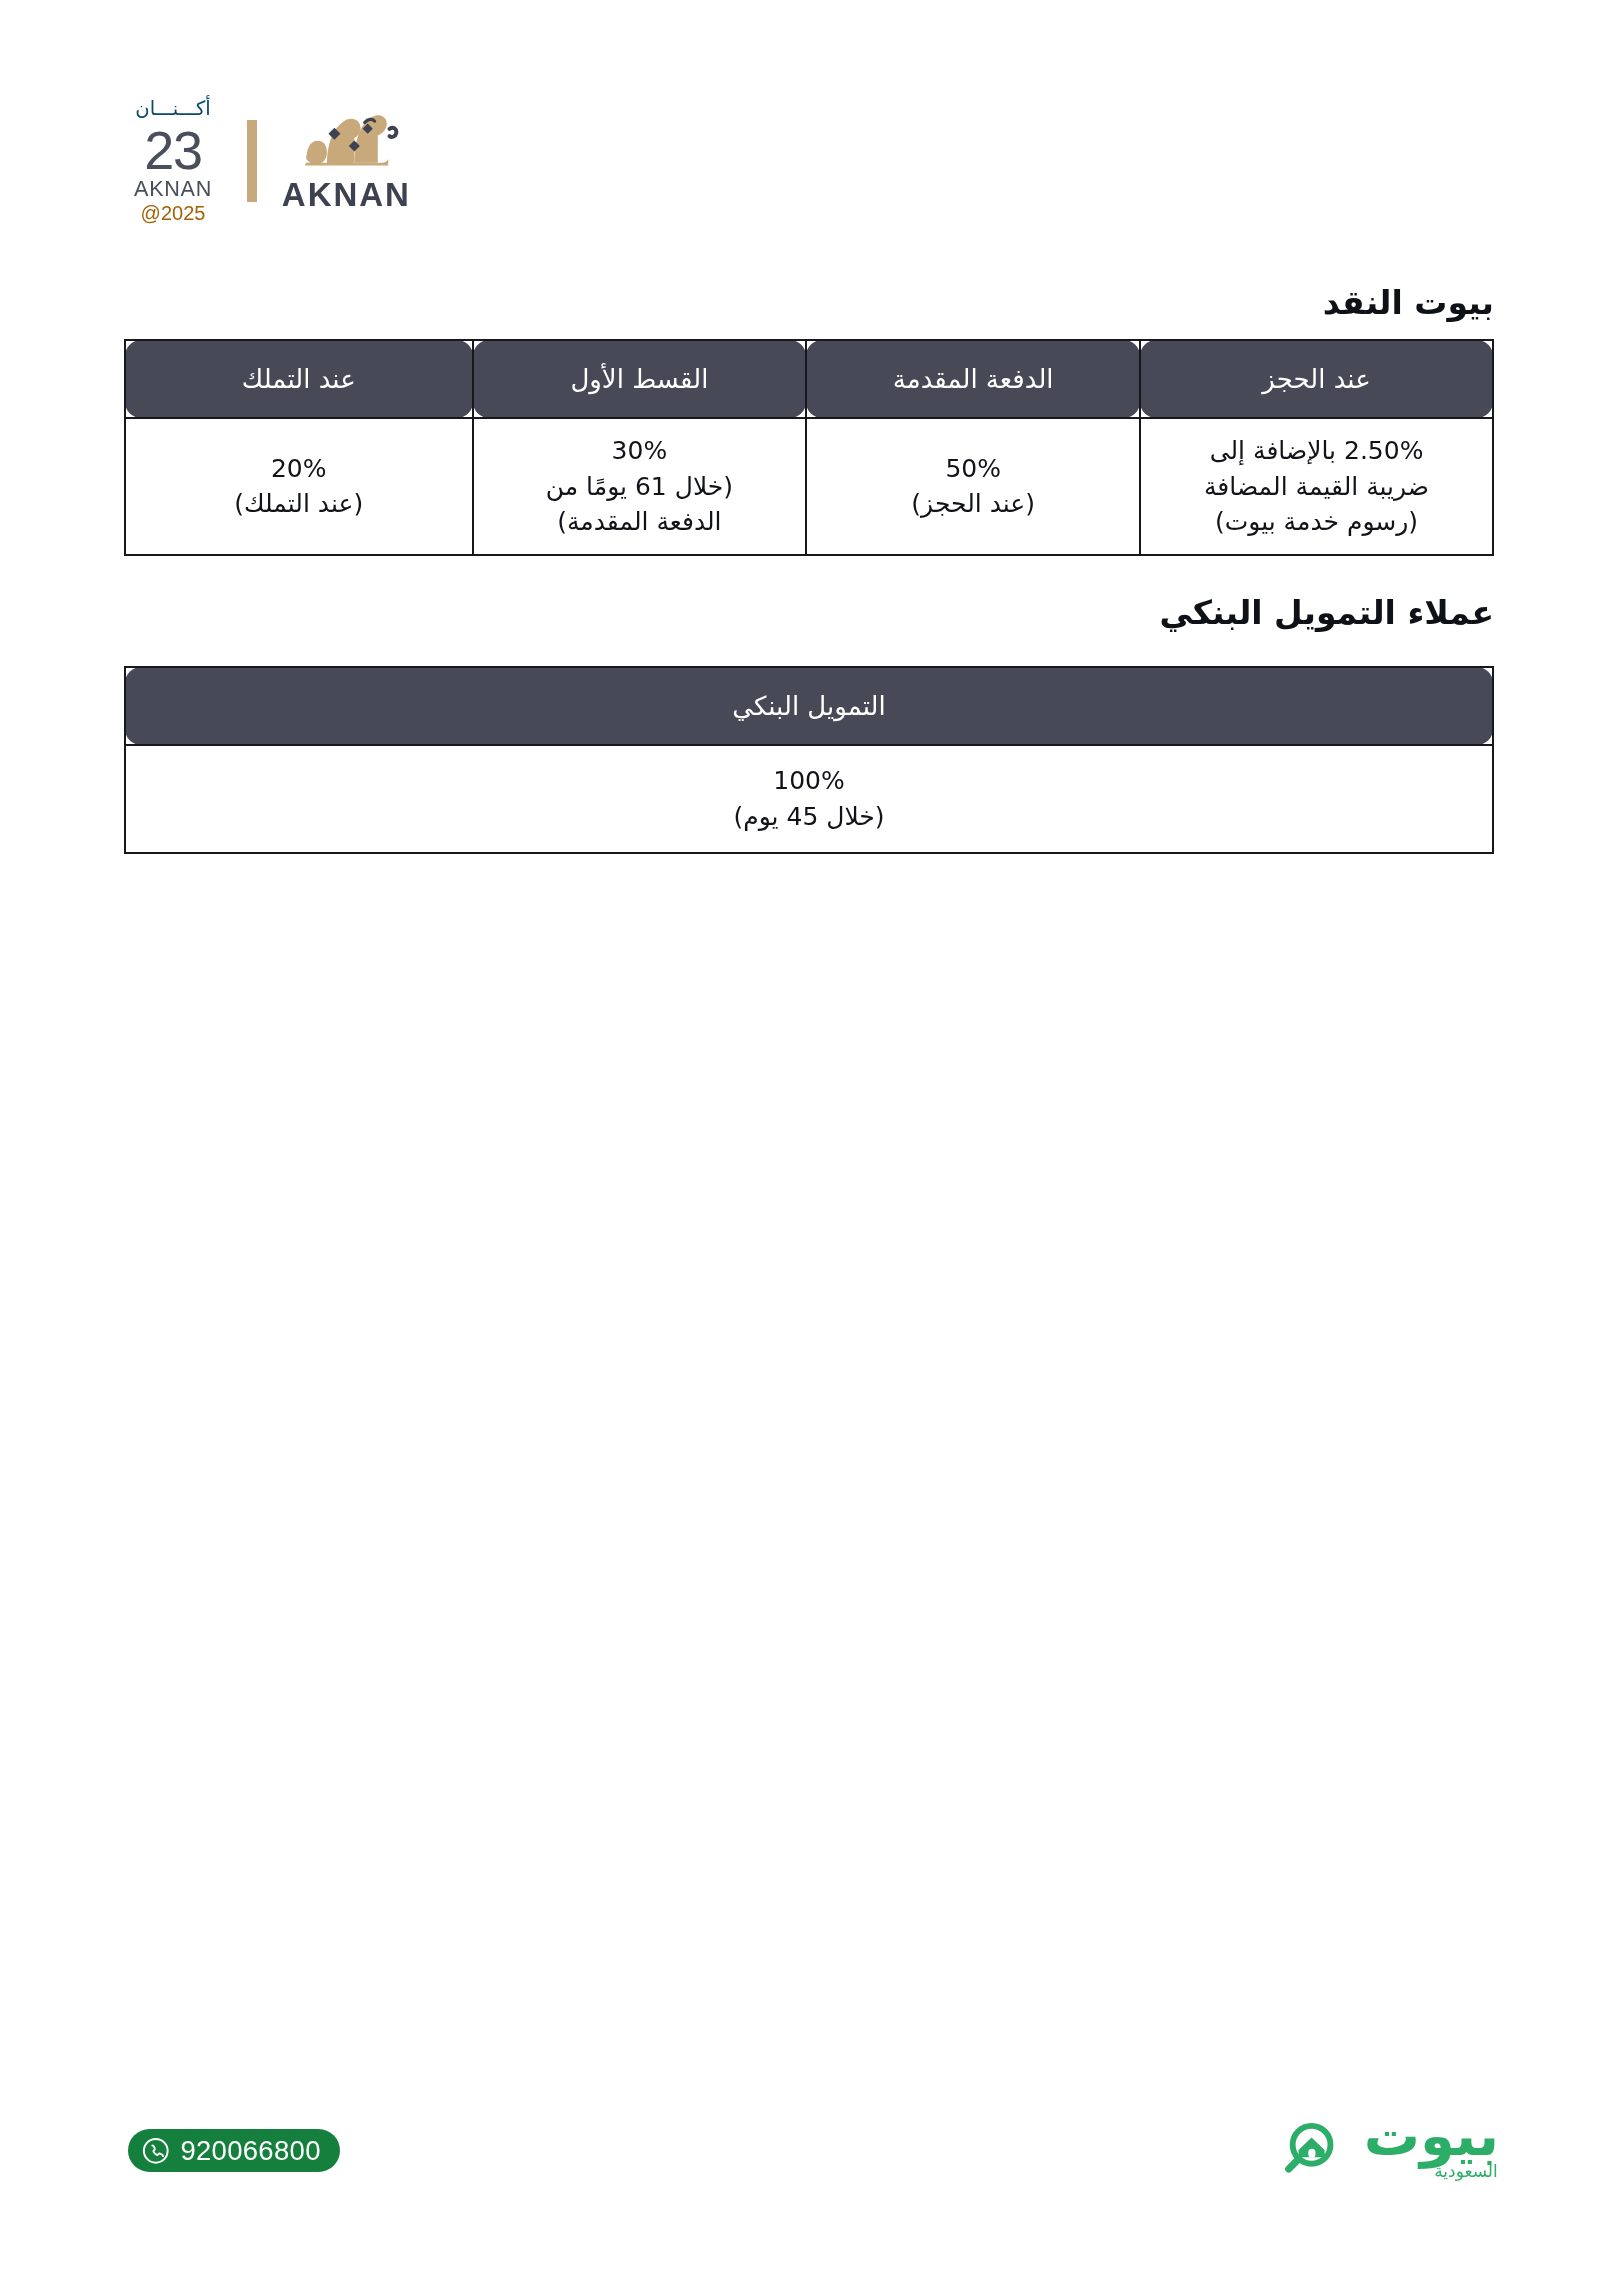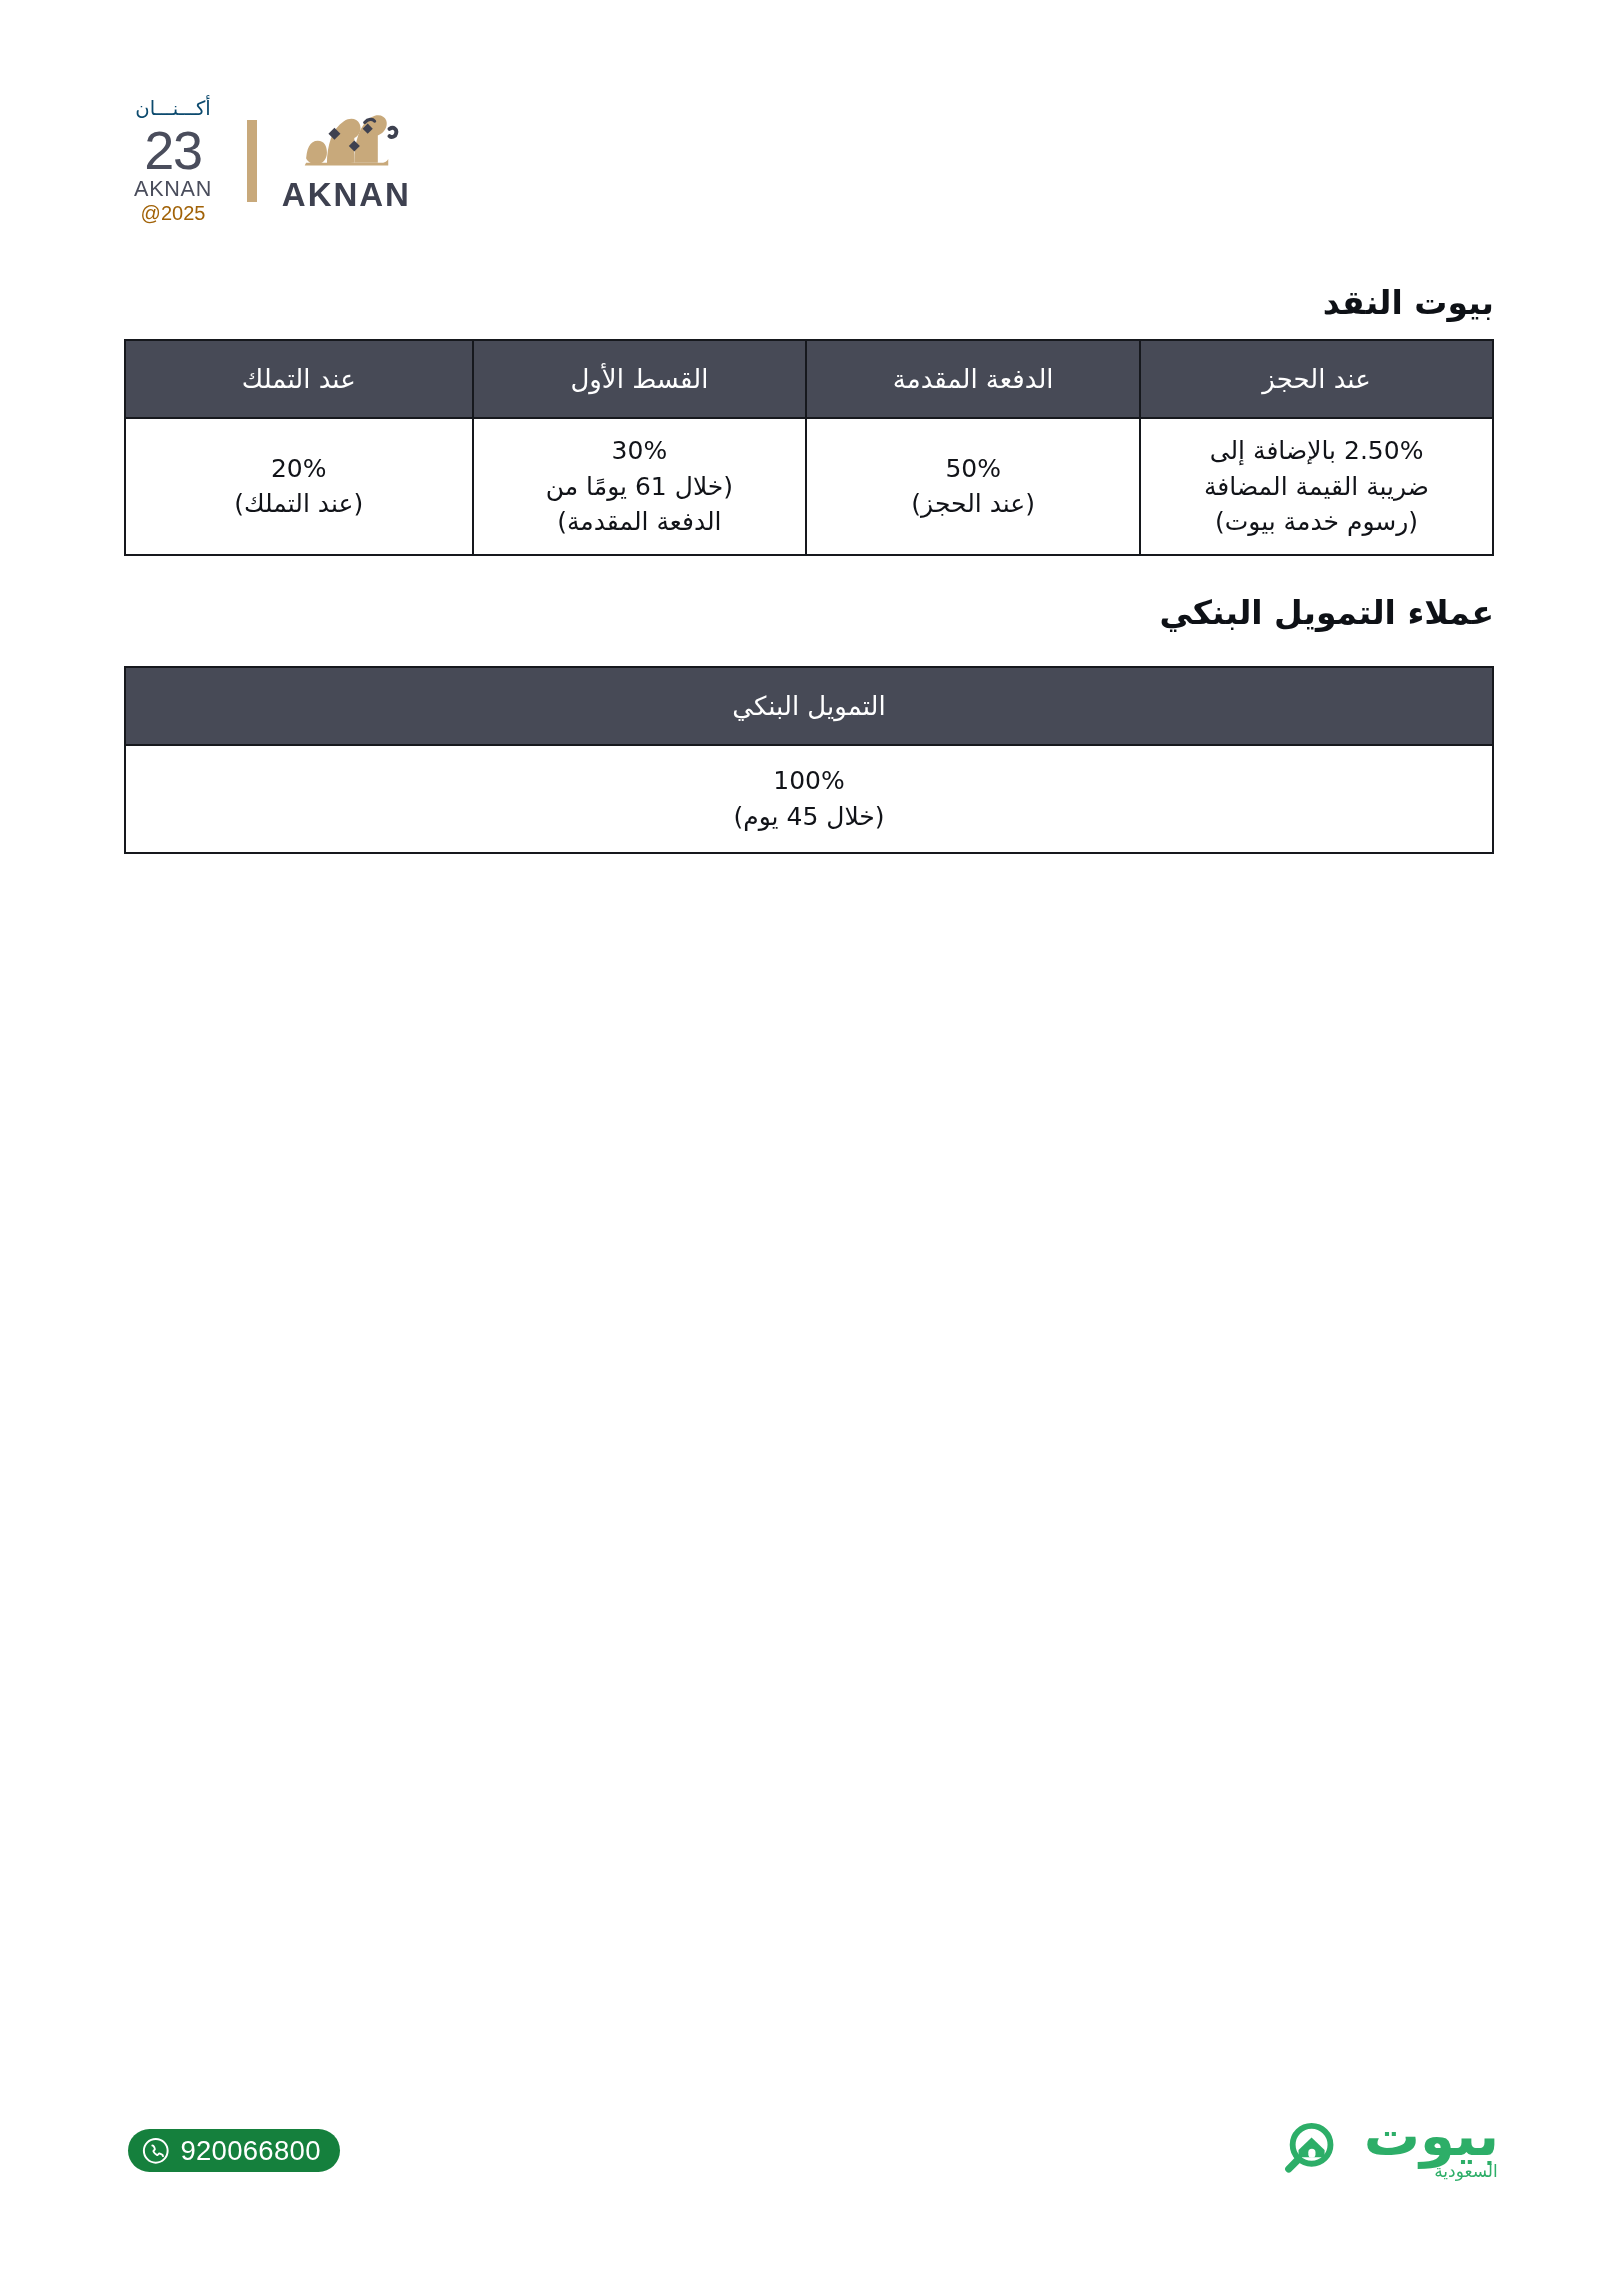--- a/index.html
+++ b/index.html
@@ -129,20 +129,21 @@
     direction: rtl;
   }
   .pay-table thead th {
     background: #474A56;
     color: #ffffff;
     font-size: 26px;
     font-weight: 400;
     height: 68px;
     padding: 3.9px 6.5px;
     line-height: 1.25;
+    border-radius: 16px;
   }
   .pay-table tbody td {
     background: #ffffff;
     color: #111318;
     font-size: 25px;
     font-weight: 400;
     padding: 14.4px 11.8px;
     line-height: 1.42;
   }
   #table-cash tbody td { height: 105px; }

